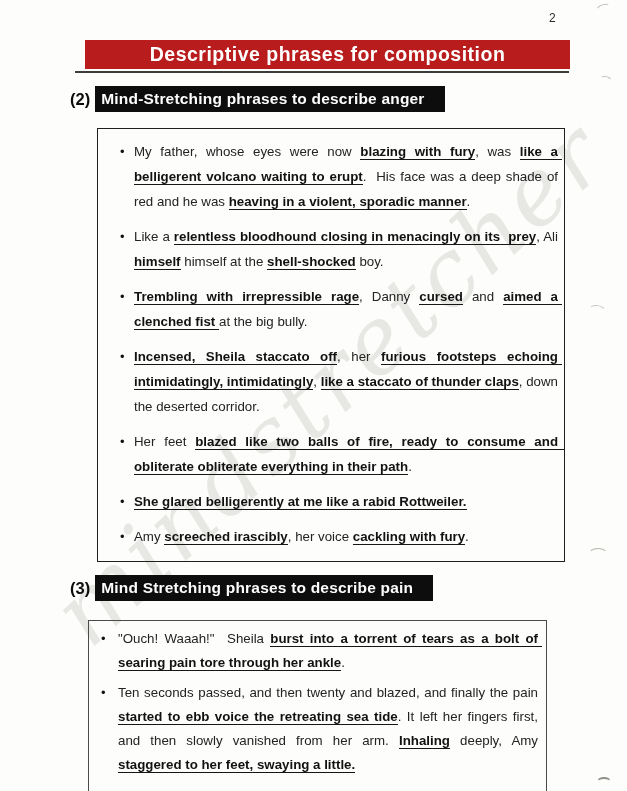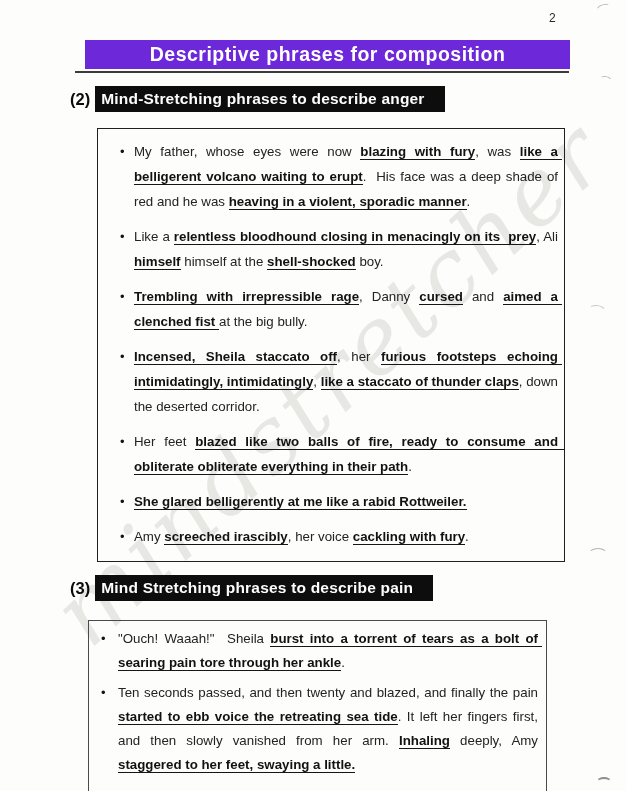--- a/index.html
+++ b/index.html
@@ -24,21 +24,21 @@
 
   .content{position:absolute;inset:0;z-index:1;}
 
   .page-number{
     position:absolute;left:549px;top:11px;
     font-size:12px;color:#2a2a2a;
   }
 
   .banner{
     position:absolute;left:85px;top:40px;width:485px;height:29px;
-    background:#6d28d9;display:flex;align-items:center;justify-content:center;
+    background:#b91c1c;display:flex;align-items:center;justify-content:center;
   }
   .banner-title{
     color:#ffffff;font-weight:700;font-size:19.5px;letter-spacing:.5px;
   }
   .banner-rule{
     position:absolute;left:75px;top:71px;width:494px;height:2px;
     background:#3c3c3c;
   }
 
   .section-head{position:absolute;display:flex;align-items:center;gap:5px;}

